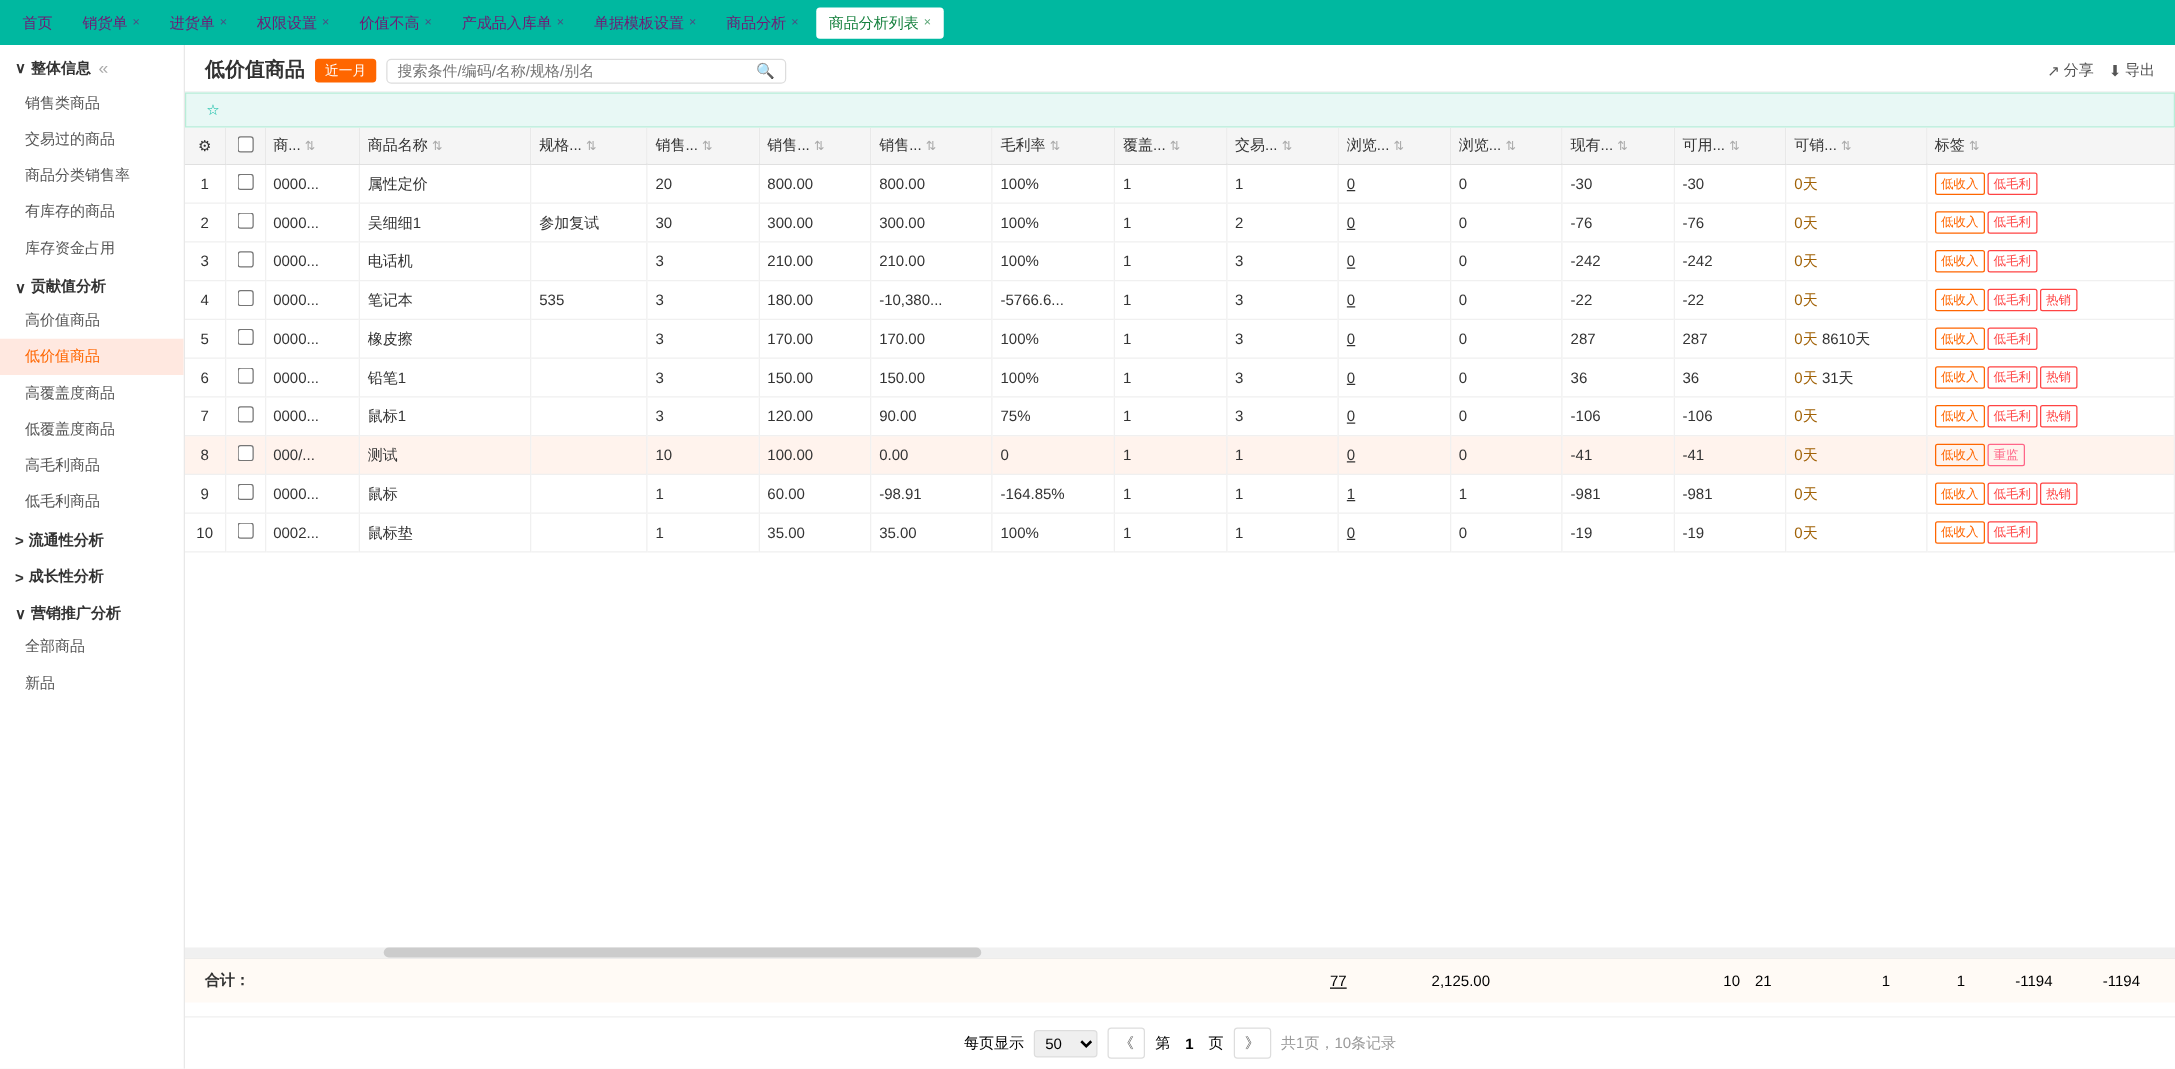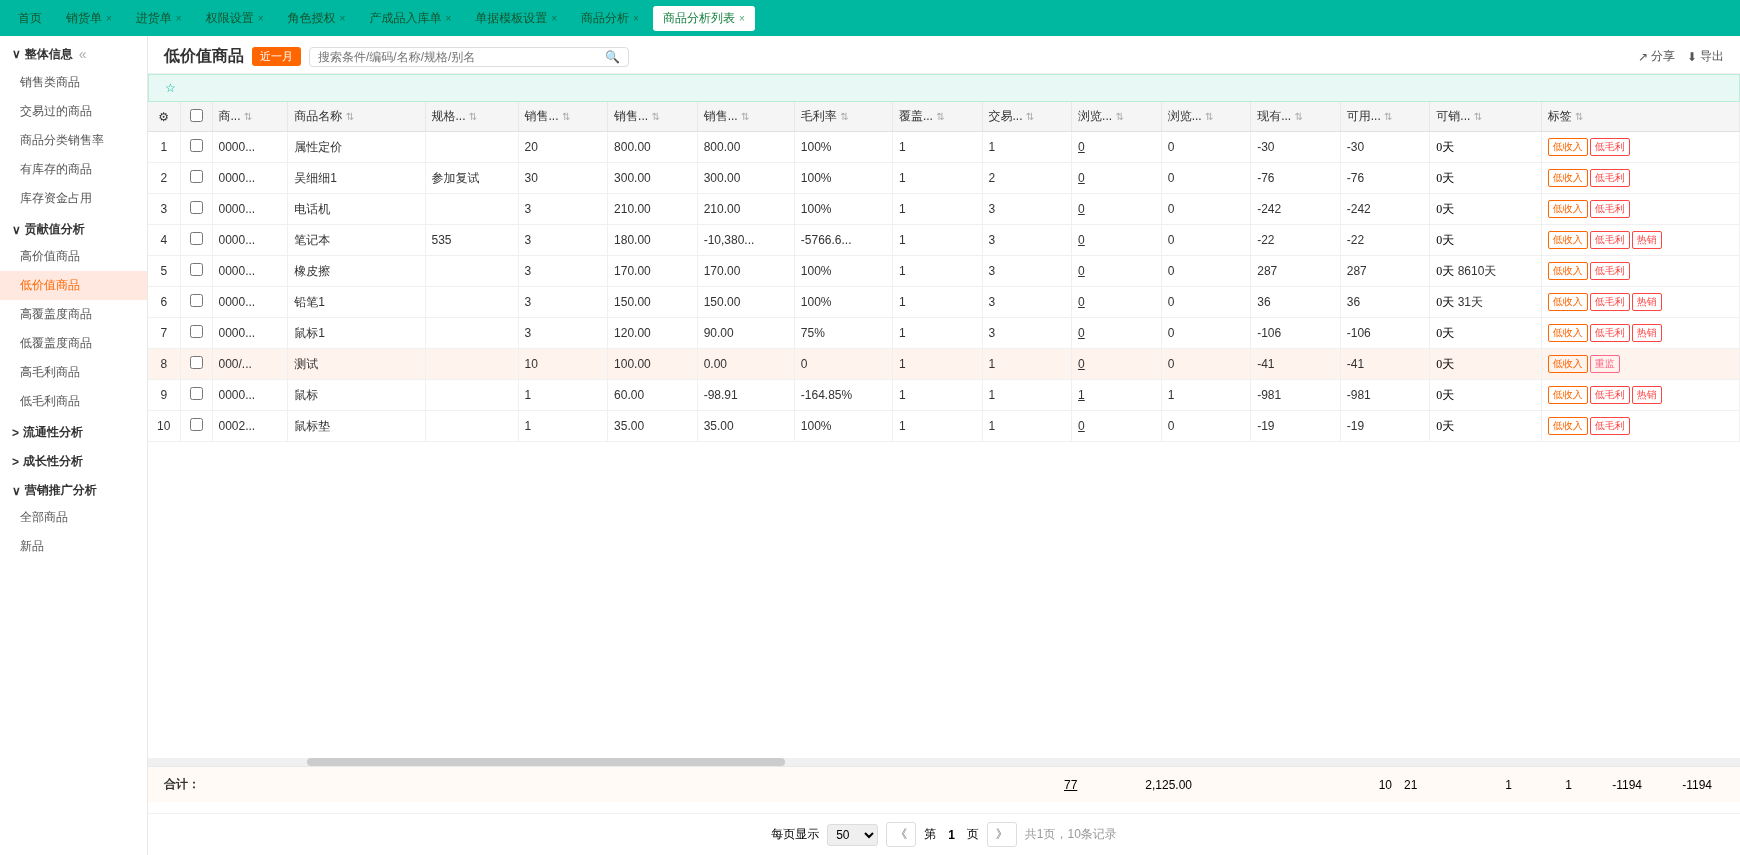--- a/index.html
+++ b/index.html
@@ -9,21 +9,21 @@
     .top-nav {
       background: #00b8a0;
       height: 36px;
       display: flex;
       align-items: center;
       padding: 0 8px;
       gap: 4px;
       flex-shrink: 0;
     }
     .nav-item {
-      color: #14532d;
+      color: #701a75;
       padding: 4px 10px;
       border-radius: 3px;
       cursor: pointer;
       white-space: nowrap;
       font-size: 13px;
       display: flex;
       align-items: center;
       gap: 4px;
     }
     .nav-item.active { background: #fff; color: #15803d; }
@@ -174,21 +174,21 @@
       border: 1px solid;
       border-radius: 2px;
       padding: 1px 4px;
       font-size: 10px;
       margin-right: 2px;
     }
     .tag-orange { color: #ff6600; border-color: #ff6600; }
     .tag-red { color: #ff4444; border-color: #ff4444; }
     .tag-pink { color: #ff6688; border-color: #ff6688; }
     .underline { text-decoration: underline; cursor: pointer; }
-    .days-orange { color: #000000; font-family: Liberation Serif, serif; }
+    .days-orange { color: #a16207; }
     
     
     .footer-total {
       background: #fffaf5;
       border-top: 1px solid #e8e8e8;
       padding: 8px 16px;
       display: flex;
       align-items: center;
       gap: 0;
       flex-shrink: 0;
@@ -263,21 +263,21 @@
   </div>
   <div class="nav-item">
     <span>进货单</span>
     <span class="close-x">×</span>
   </div>
   <div class="nav-item">
     <span>权限设置</span>
     <span class="close-x">×</span>
   </div>
   <div class="nav-item">
-    <span>角色授权</span>
+    <span>价值不高</span>
     <span class="close-x">×</span>
   </div>
   <div class="nav-item">
     <span>产成品入库单</span>
     <span class="close-x">×</span>
   </div>
   <div class="nav-item">
     <span>单据模板设置</span>
     <span class="close-x">×</span>
   </div>

